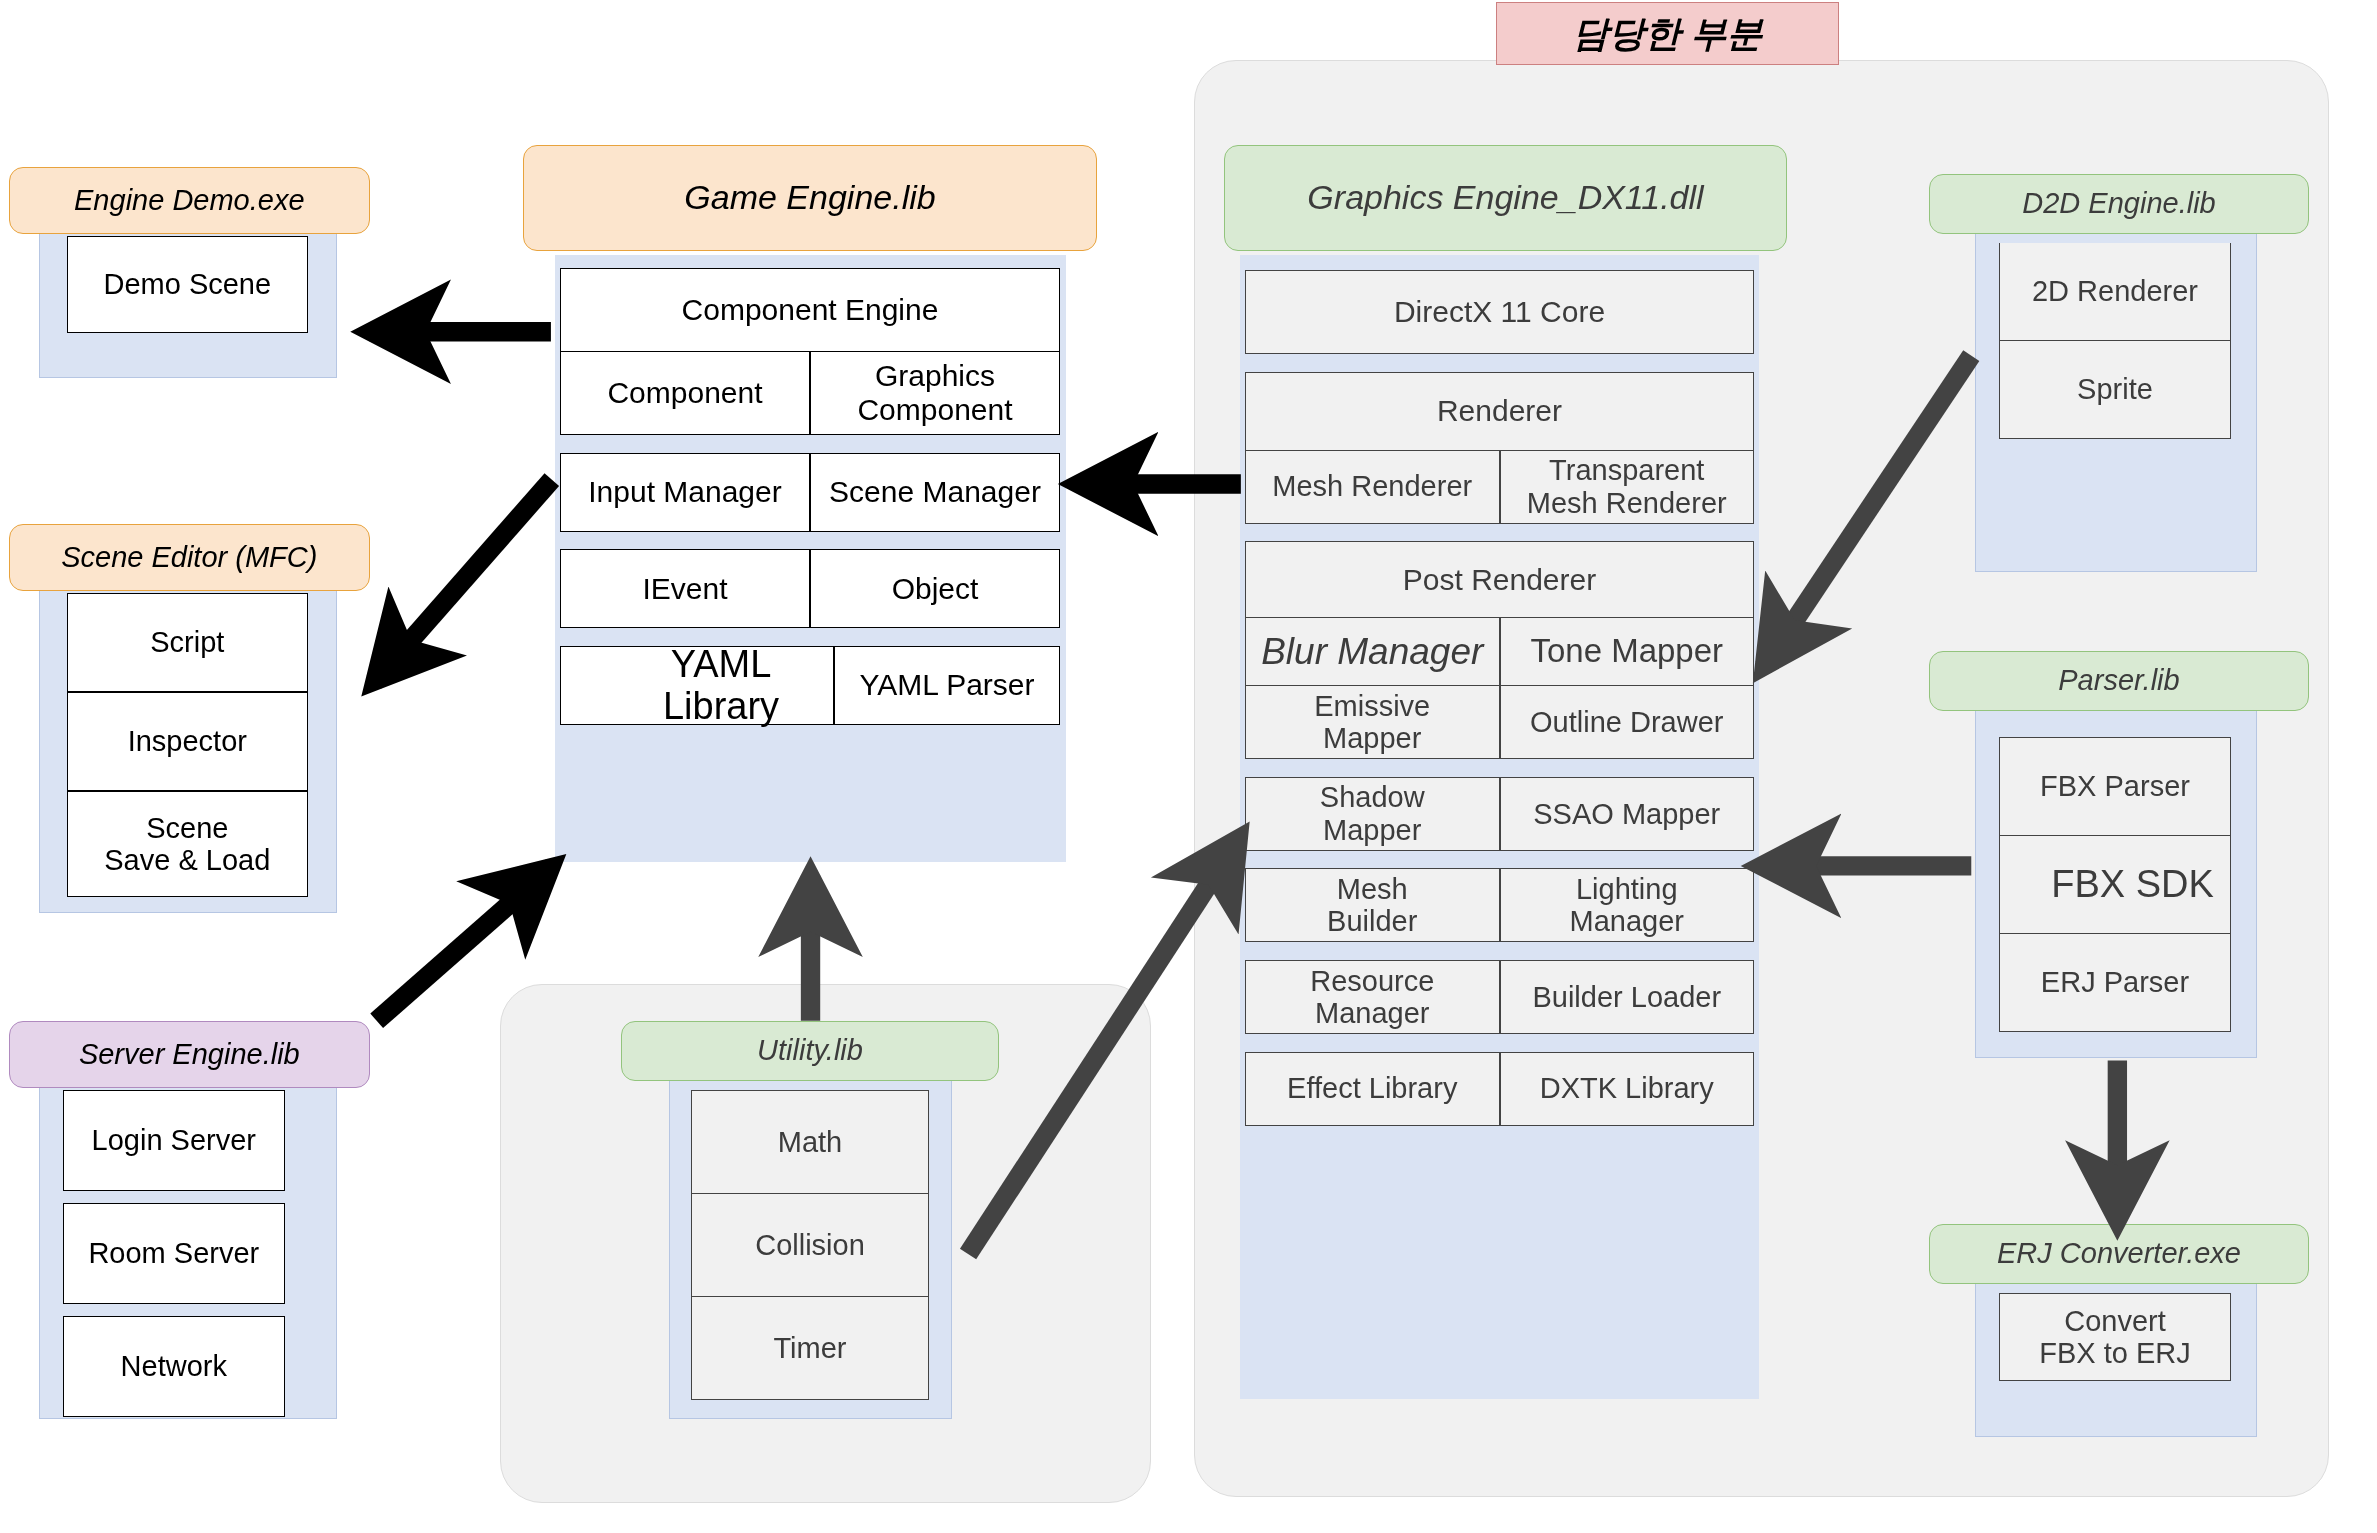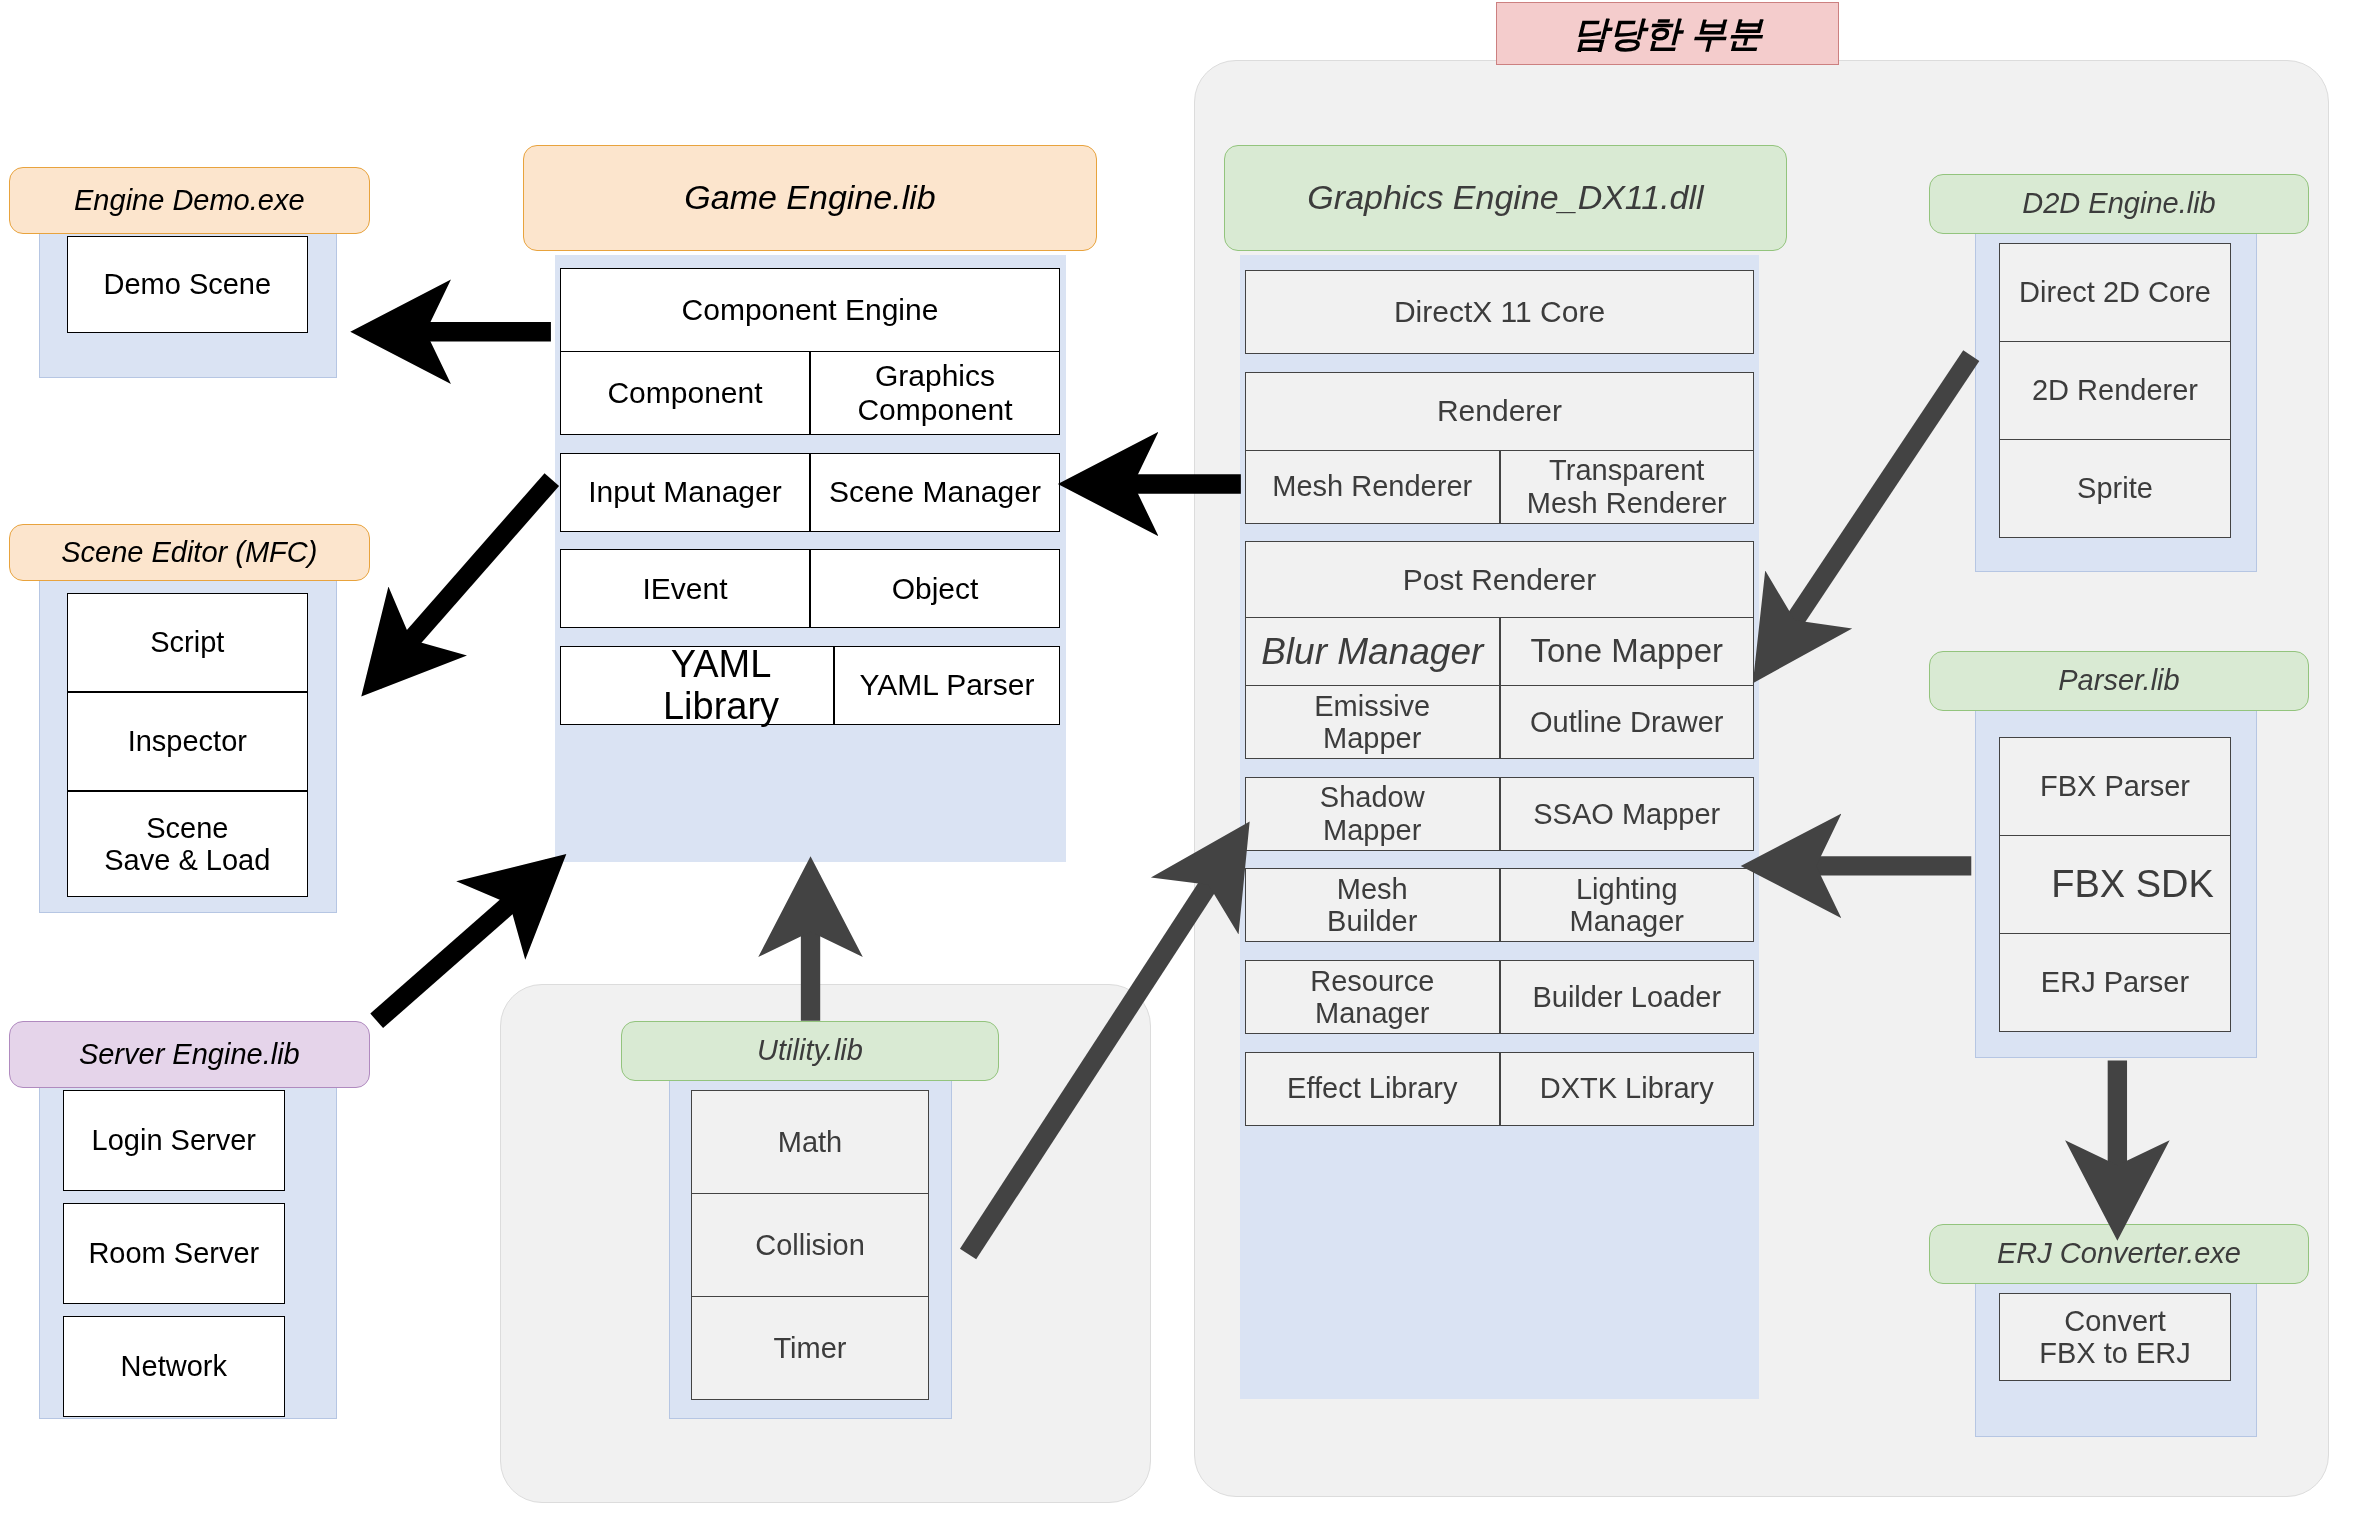--- a/index.html
+++ b/index.html
@@ -56,21 +56,21 @@
   <div class="abs chip chip-orange" style="left:0px;top:0px;width:361px;height:67px;font-size:29px;">
     <span>Engine Demo.exe</span>
   </div>
   <div class="abs cell" style="left:58px;top:69px;width:241px;height:97px;font-size:29px;">
     <span>Demo Scene</span>
   </div>
 </div>
 
 <div class="abs" style="left:8.8px;top:524px;width:361px;height:405px;">
   <div class="abs well" style="left:30px;top:46px;width:298px;height:343px;"></div>
-  <div class="abs chip chip-orange" style="left:0px;top:0px;width:361px;height:57px;font-size:29px;">
+  <div class="abs chip chip-orange" style="left:0px;top:0px;width:361px;height:67px;font-size:29px;">
     <span>Scene Editor (MFC)</span>
   </div>
   <div class="abs stack" style="left:58px;top:69px;width:241px;">
     <div class="cell" style="height:97px;font-size:29px;">
       <span>Script</span>
     </div>
     <div class="cell" style="height:97px;font-size:29px;">
       <span>Inspector</span>
     </div>
     <div class="cell" style="height:104px;font-size:29px;white-space:pre-line;">
@@ -252,23 +252,20 @@
     <div class="gap" style="height:17.6px;"></div>
   </div>
 </div>
 
 <div class="abs" style="left:1929px;top:174px;width:380px;height:405px;">
   <div class="abs well" style="left:46px;top:46px;width:282px;height:352px;"></div>
   <div class="abs chip chip-green" style="left:0px;top:0px;width:380px;height:60px;font-size:29px;">
     <span>D2D Engine.lib</span>
   </div>
   <div class="abs stack" style="left:70px;top:69px;width:232px;">
-    <div class="cell-g" style="height:97px;font-size:29px;">
-      <span>Direct 2D Core</span>
-    </div>
     <div class="cell-g" style="height:97px;font-size:29px;border-top-width:0;">
       <span>2D Renderer</span>
     </div>
     <div class="cell-g" style="height:97px;font-size:29px;border-top-width:0;">
       <span>Sprite</span>
     </div>
   </div>
 </div>
 
 <div class="abs" style="left:1929px;top:651px;width:380px;height:414px;">

